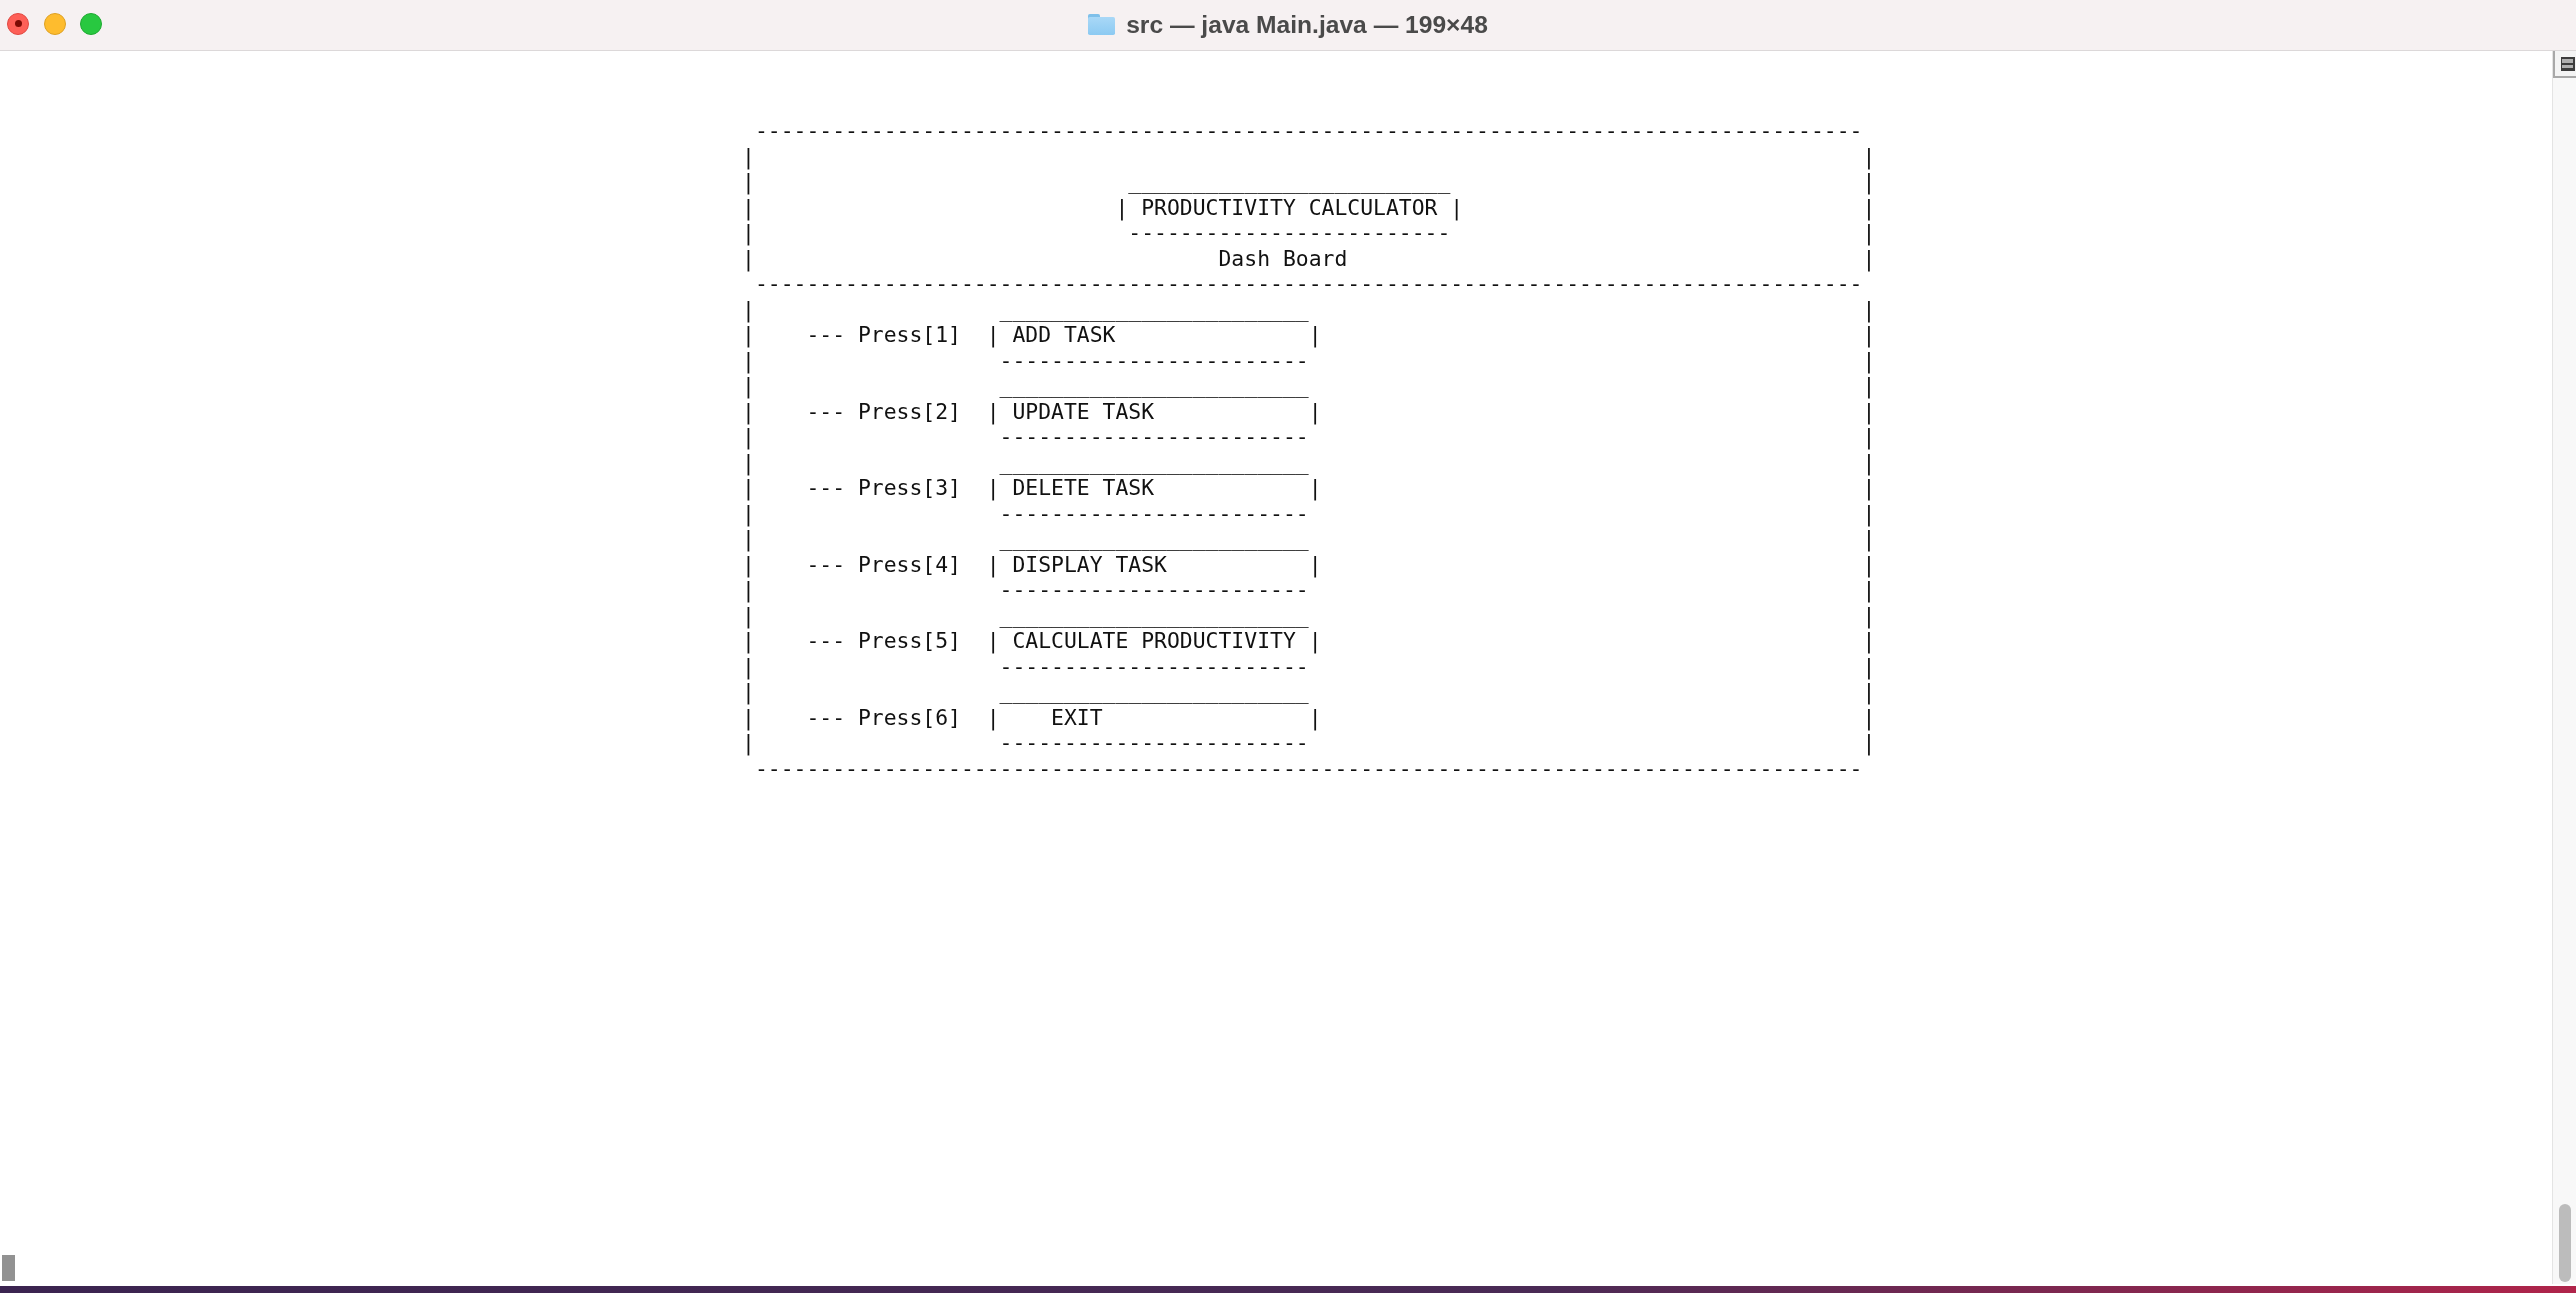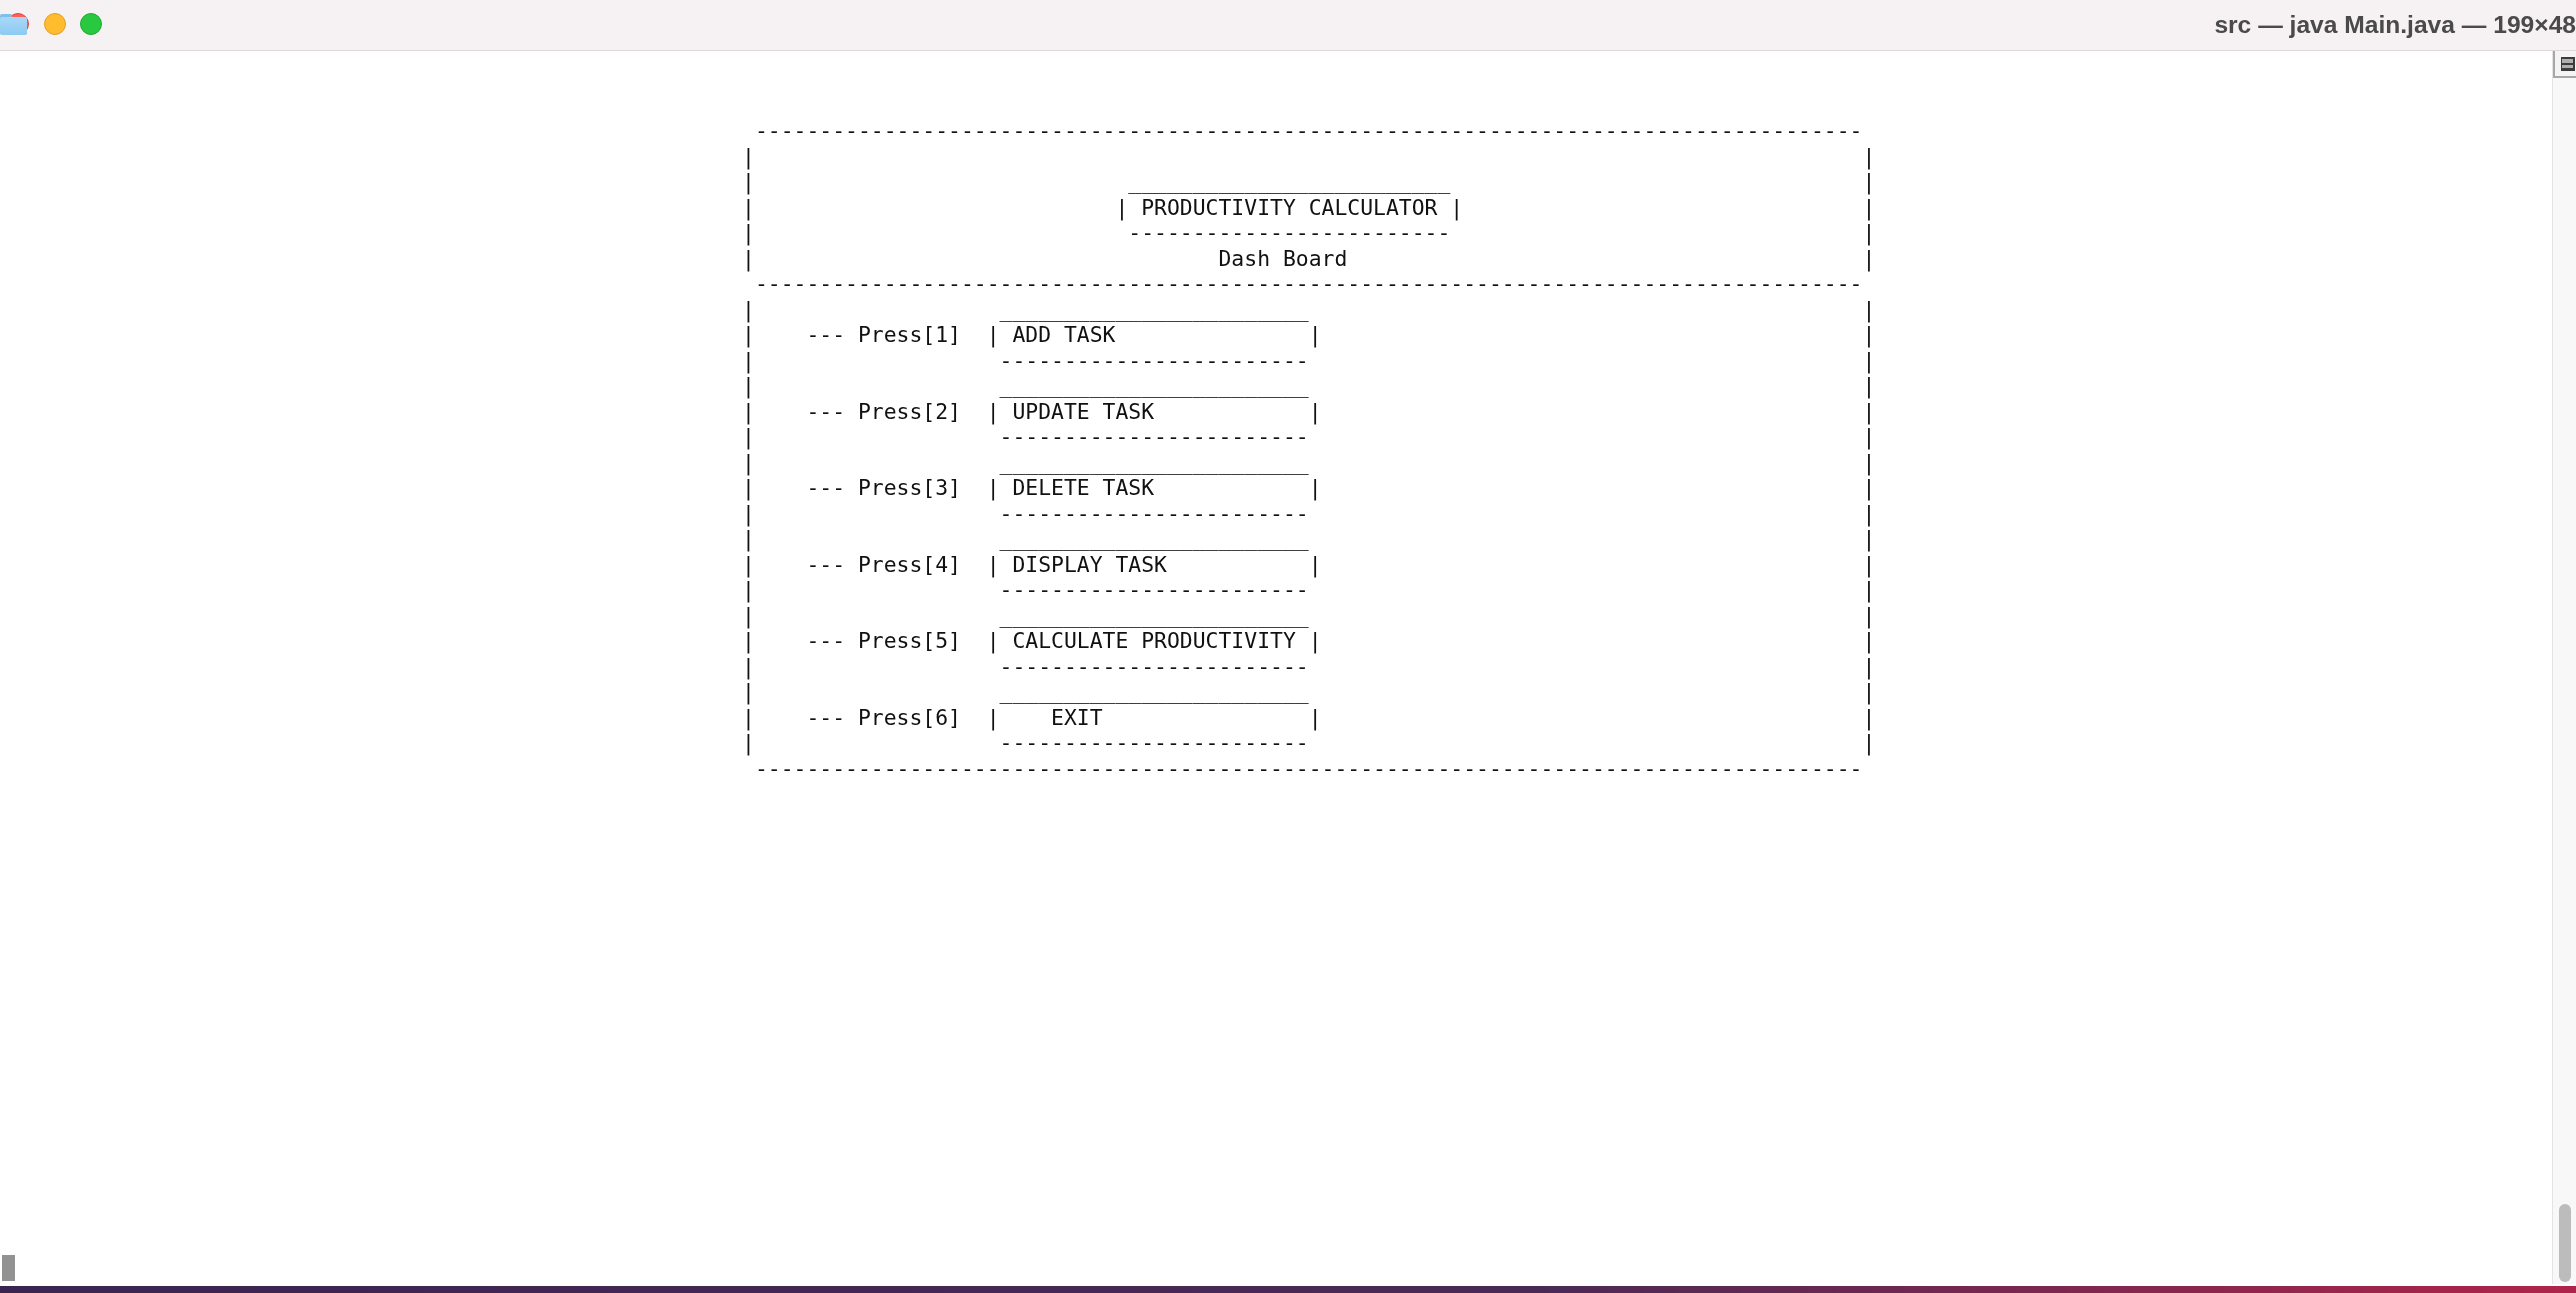--- a/index.html
+++ b/index.html
@@ -13,21 +13,21 @@
     position: absolute; left: 0; top: 0; width: 2576px; height: 51px;
     background: #f6f1f2; border-bottom: 1.8px solid #dcd8d9; box-sizing: border-box;
   }
   .traffic { position: absolute; top: 12.8px; width: 22px; height: 22px; border-radius: 50%; box-sizing: border-box; }
   .traffic.close { left: 7.3px; background: #fe5f57; border: 0.9px solid #e14942; }
   .traffic.close::after { content: ""; position: absolute; left: 6.4px; top: 6.4px; width: 7.3px; height: 7.3px; border-radius: 50%; background: #7d0a04; }
   .traffic.min { left: 44px; background: #febc2e; border: 0.9px solid #dea123; }
   .traffic.max { left: 80px; background: #28c840; border: 0.9px solid #1eaa31; }
   .title {
     position: absolute; left: 0; right: 0; top: 0; height: 49px;
-    display: flex; align-items: center; justify-content: space-between;
+    display: flex; align-items: center; justify-content: center;
     font-family: "Liberation Sans", sans-serif; font-weight: bold; font-size: 24.6px; color: #4a4a4a;
   }
   .folder-icon { width: 27px; height: 22px; margin-right: 11px; position: relative; }
   .folder-icon .tab { position: absolute; left: 0; top: 0; width: 12px; height: 5.5px; background: #7fc0ea; border-radius: 1.8px 1.8px 0 0; }
   .folder-icon .body { position: absolute; left: 0; top: 3.6px; width: 27px; height: 18px; background: linear-gradient(#a9d8f7, #8ccaf2); border-radius: 1.8px; }
 
   .terminal { position: absolute; left: 0; top: 51px; width: 2552px; height: 1233px; background: #ffffff; }
   .screen {
     position: absolute; left: 742px; top: 67px;
     font-family: "DejaVu Sans Mono", monospace; font-size: 21.4px; line-height: 25.5px;

